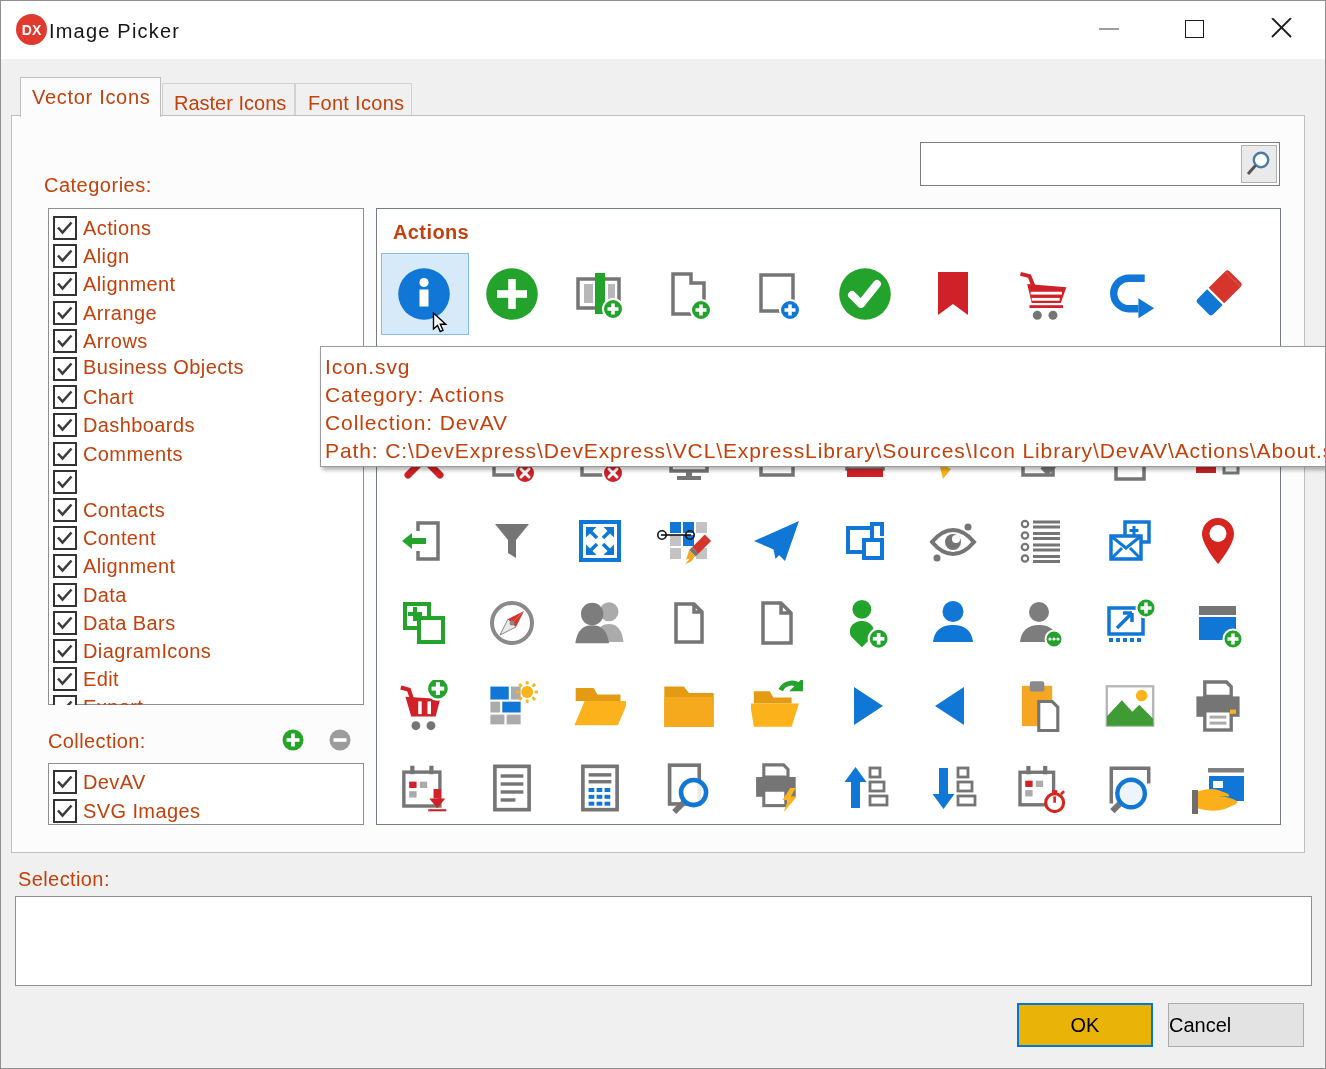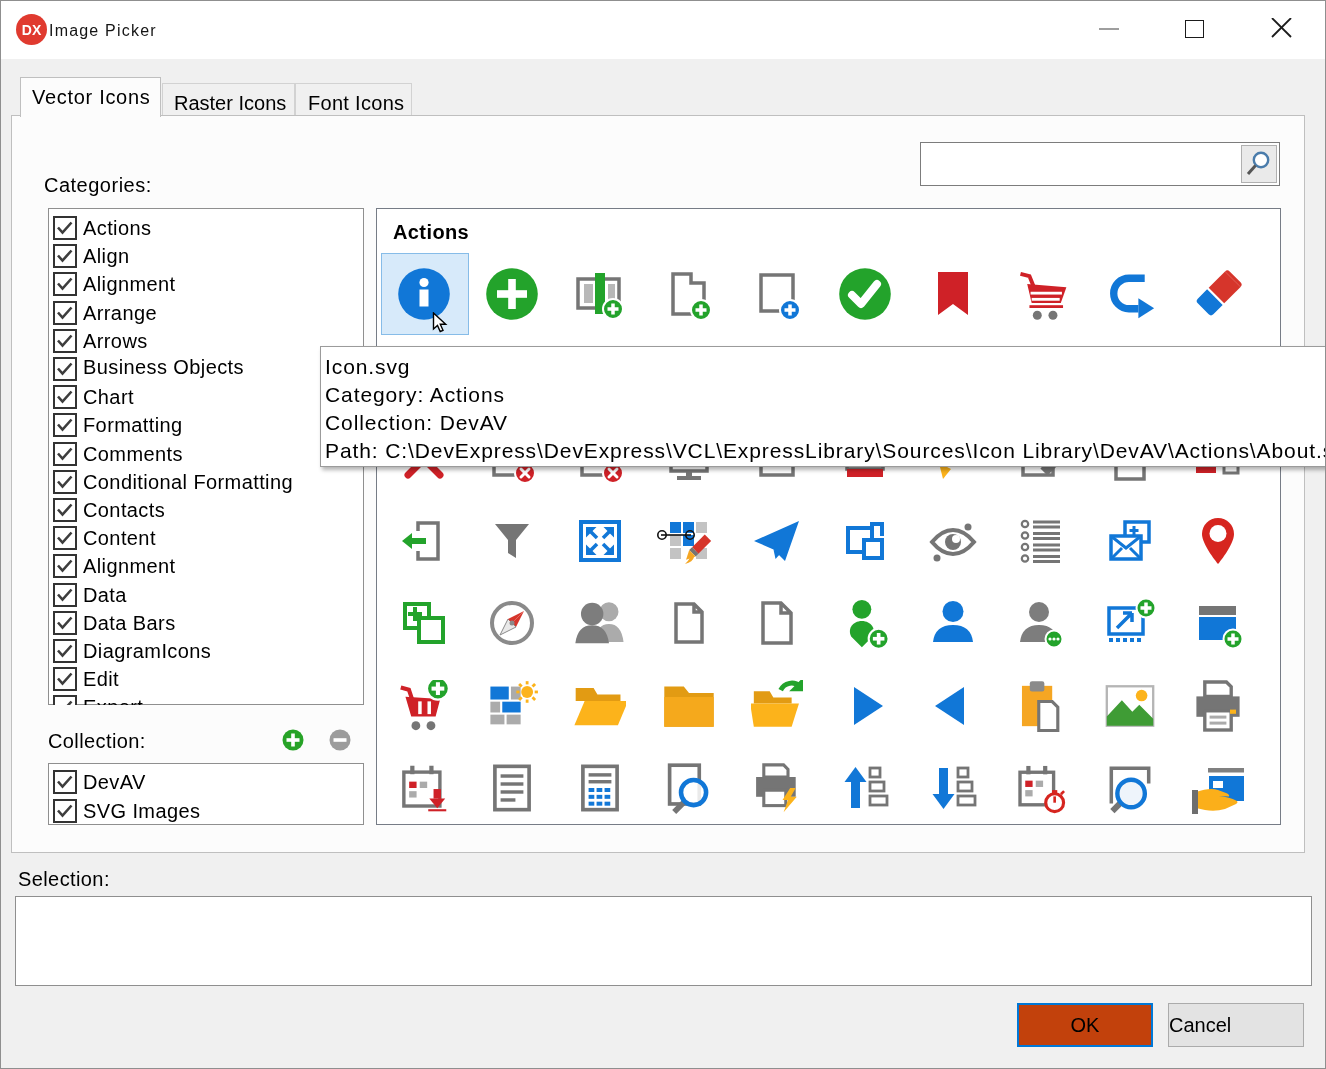--- a/index.html
+++ b/index.html
@@ -1,25 +1,25 @@
 <!DOCTYPE html>
 <html><head><meta charset="utf-8"><style>
 * { margin:0; padding:0; box-sizing:border-box; }
 html,body { width:1326px; height:1069px; overflow:hidden; }
 body { position:relative; background:#f0f0f0; font-family:"Liberation Sans",sans-serif; border:1px solid #8f8f8f; }
 .abs { position:absolute; }
-.t { position:absolute; font-size:20px; line-height:28px; color:#000000; white-space:nowrap; letter-spacing:0.4px; }
+.t { position:absolute; font-size:20px; line-height:28px; color:#c2410c; white-space:nowrap; letter-spacing:0.4px; }
 </style></head><body>
 
 <div class="abs" style="left:0;top:0;width:1324px;height:58px;background:#fff"></div>
 <svg class="abs" style="left:15px;top:13px" width="31" height="31" viewBox="0 0 31 31">
  <circle cx="15.5" cy="15.5" r="15.5" fill="#e03a2f"></circle>
  <text x="15.5" y="21" font-family="Liberation Sans" font-size="14" font-weight="bold" fill="#fff" text-anchor="middle">DX</text>
 </svg>
-<div class="t" style="left:48px;top:16px;font-size:16px;letter-spacing:1.2px;color:#151515">Image Picker</div>
+<div class="t" style="left:48px;top:16px;font-size:20px;letter-spacing:1.2px;color:#151515">Image Picker</div>
 <div class="abs" style="left:1098px;top:27px;width:20px;height:2px;background:#9e9e9e"></div>
 <div class="abs" style="left:1184px;top:19px;width:19px;height:18px;border:1.8px solid #1b1b1b"></div>
 <svg class="abs" style="left:1270px;top:17px" width="21" height="20" viewBox="0 0 21 20">
  <g stroke="#1b1b1b" stroke-width="1.8">
       <line x1="1" y1="0" x2="20" y2="19"></line>
       <line x1="20" y1="0" x2="1" y2="19"></line>
     </g>
 </svg>
 
 <div class="abs" style="left:10px;top:114px;width:1294px;height:738px;background:#fcfcfc;border:1px solid #bfbfbf"></div>
@@ -68,31 +68,30 @@
       <div class="t" style="left:82px;top:352px">Business Objects</div>
       <svg style="position:absolute;left:52px;top:384.2px" width="24" height="24" viewBox="0 0 24 24">
         <rect x="1" y="1" width="22" height="22" fill="#fff" stroke="#333333" stroke-width="2"></rect>
         <path d="M5 11.5 L9.5 16.5 L18.5 6.5" fill="none" stroke="#3d3d3d" stroke-width="2.6"></path>
       </svg>
       <div class="t" style="left:82px;top:382.2px">Chart</div>
       <svg style="position:absolute;left:52px;top:412.4px" width="24" height="24" viewBox="0 0 24 24">
         <rect x="1" y="1" width="22" height="22" fill="#fff" stroke="#333333" stroke-width="2"></rect>
         <path d="M5 11.5 L9.5 16.5 L18.5 6.5" fill="none" stroke="#3d3d3d" stroke-width="2.6"></path>
       </svg>
-      <div class="t" style="left:82px;top:410.4px">Formatting</div>
+      <div class="t" style="left:82px;top:410.4px">Dashboards</div>
       <svg style="position:absolute;left:52px;top:440.6px" width="24" height="24" viewBox="0 0 24 24">
         <rect x="1" y="1" width="22" height="22" fill="#fff" stroke="#333333" stroke-width="2"></rect>
         <path d="M5 11.5 L9.5 16.5 L18.5 6.5" fill="none" stroke="#3d3d3d" stroke-width="2.6"></path>
       </svg>
       <div class="t" style="left:82px;top:438.6px">Comments</div>
       <svg style="position:absolute;left:52px;top:468.8px" width="24" height="24" viewBox="0 0 24 24">
         <rect x="1" y="1" width="22" height="22" fill="#fff" stroke="#333333" stroke-width="2"></rect>
         <path d="M5 11.5 L9.5 16.5 L18.5 6.5" fill="none" stroke="#3d3d3d" stroke-width="2.6"></path>
       </svg>
-      <div class="t" style="left:82px;top:466.8px">Conditional Formatting</div>
       <svg style="position:absolute;left:52px;top:497.0px" width="24" height="24" viewBox="0 0 24 24">
         <rect x="1" y="1" width="22" height="22" fill="#fff" stroke="#333333" stroke-width="2"></rect>
         <path d="M5 11.5 L9.5 16.5 L18.5 6.5" fill="none" stroke="#3d3d3d" stroke-width="2.6"></path>
       </svg>
       <div class="t" style="left:82px;top:495.0px">Contacts</div>
       <svg style="position:absolute;left:52px;top:525.2px" width="24" height="24" viewBox="0 0 24 24">
         <rect x="1" y="1" width="22" height="22" fill="#fff" stroke="#333333" stroke-width="2"></rect>
         <path d="M5 11.5 L9.5 16.5 L18.5 6.5" fill="none" stroke="#3d3d3d" stroke-width="2.6"></path>
       </svg>
       <div class="t" style="left:82px;top:523.2px">Content</div>
@@ -689,14 +688,14 @@
   </svg>
 
 <div class="abs" style="left:319px;top:345px;width:1010px;height:121px;background:#fff;border:1px solid #9b9b9b;box-shadow:2px 3px 4px rgba(0,0,0,0.3);z-index:10"></div>
 <div class="t" style="left:324px;top:351.5px;font-size:21px;letter-spacing:0.9px;z-index:11">Icon.svg</div>
 <div class="t" style="left:324px;top:379.5px;font-size:21px;letter-spacing:0.9px;z-index:11">Category: Actions</div>
 <div class="t" style="left:324px;top:407.5px;font-size:21px;letter-spacing:0.9px;z-index:11">Collection: DevAV</div>
 <div class="t" id="pathline" style="left:324px;top:435.5px;font-size:21px;letter-spacing:0.9px;z-index:11">Path: C:\DevExpress\DevExpress\VCL\ExpressLibrary\Sources\Icon Library\DevAV\Actions\About.svg</div>
 
 <div class="t" style="left:17px;top:864px;letter-spacing:0.4px">Selection:</div>
 <div class="abs" style="left:14px;top:895px;width:1297px;height:90px;background:#fff;border:1px solid #8f8f8f"></div>
-<div class="abs" style="left:1016px;top:1002px;width:136px;height:44px;background:#c2410c;border:2px solid #0078d7;text-align:center"><span style="font-size:20px;line-height:40px">OK</span></div>
+<div class="abs" style="left:1016px;top:1002px;width:136px;height:44px;background:#eab308;border:2px solid #0078d7;text-align:center"><span style="font-size:20px;line-height:40px">OK</span></div>
 <div class="abs" style="left:1167px;top:1002px;width:136px;height:44px;background:#e3e3e3;border:1px solid #ababab;"><span style="font-size:20px;line-height:42px">Cancel</span></div>
 
 </body></html>

